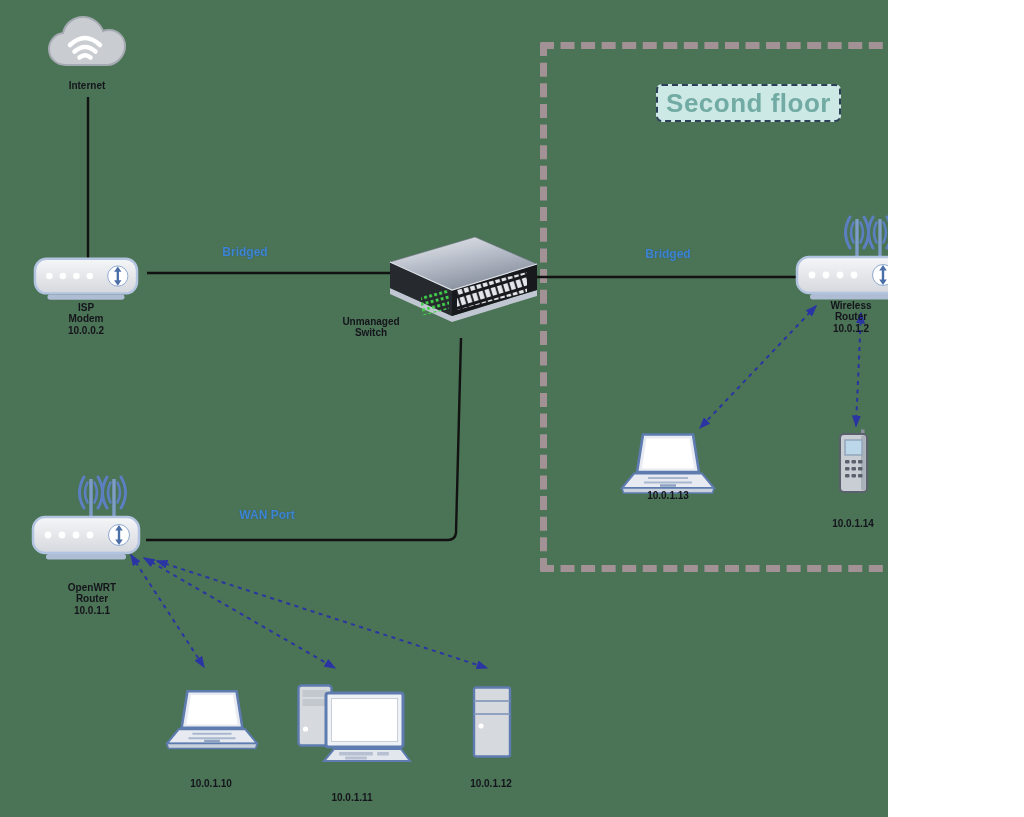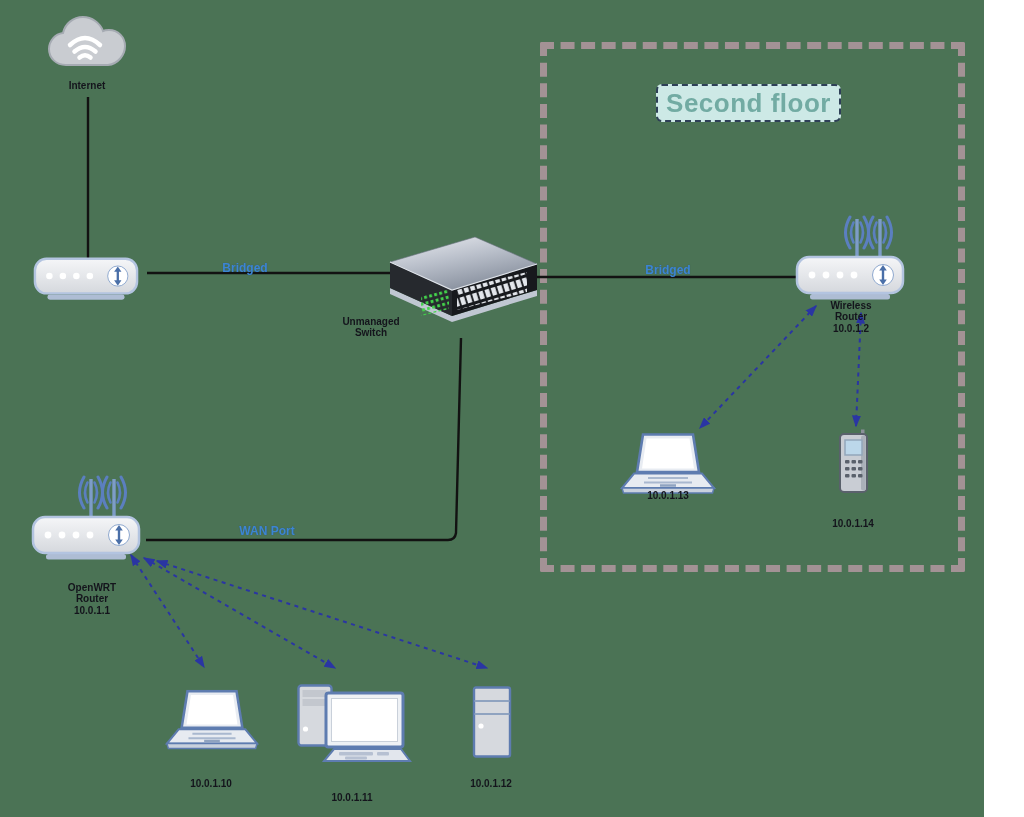--- a/index.html
+++ b/index.html
@@ -1,30 +1,29 @@
 <!DOCTYPE html>
 <html><head>
 <meta charset="utf-8">
 <style>
   html,body{margin:0;padding:0;}
   #canvas{
-    position:relative; width:984px; height:817px;
+    position:relative; width:888px; height:817px;
     background:#4b7355; overflow:hidden;
     font-family:"Liberation Sans", sans-serif;
   }
   .abs{position:absolute;}
   .node-label{
     position:absolute; text-align:center; white-space:pre-line;
     font-size:10px; font-weight:bold; color:#14141c; line-height:1.14;
   }
   .edge-label{
     position:absolute; text-align:center;
     font-size:12px; font-weight:bold; color:#3c86d2;
     text-shadow:0 0 1px rgba(27,42,107,.45);
-    margin-top:16px;
   }
   #zone-second-floor{
     position:absolute; left:540px; top:42px; width:425px; height:530px;
     border:7px dashed #a39295; box-sizing:border-box; border-radius:2px;
   }
   #zone-title{
     position:absolute; left:656px; top:84px; width:185px; height:38px;
     background:#cde9e6; border:2px dashed #2e4057; border-radius:6px;
     box-sizing:border-box; display:flex; align-items:center; justify-content:center;
     font-size:26px; font-weight:bold; color:#72aba3; letter-spacing:.5px;
@@ -188,20 +187,23 @@
       <rect x="8" y="38" width="4.5" height="3.5" rx="1"></rect>
         <rect x="14.5" y="38" width="4.5" height="3.5" rx="1"></rect>
         <rect x="21" y="38" width="4.5" height="3.5" rx="1"></rect>
       <rect x="8" y="45" width="4.5" height="3.5" rx="1"></rect>
         <rect x="14.5" y="45" width="4.5" height="3.5" rx="1"></rect>
         <rect x="21" y="45" width="4.5" height="3.5" rx="1"></rect>
     </g>
   </svg>
 
   <div class="node-label" style="left:42px;top:80px;width:90px;">Internet</div>
+  <div class="node-label" style="left:36px;top:302px;width:100px;">ISP
+Modem
+10.0.0.2</div>
   <div class="node-label" style="left:321px;top:316px;width:100px;">Unmanaged
 Switch</div>
   <div class="node-label" style="left:801px;top:300px;width:100px;text-align:center;">Wireless
 Router
 10.0.1.2</div>
   <div class="node-label" style="left:42px;top:582px;width:100px;">OpenWRT
 Router
 10.0.1.1</div>
   <div class="node-label" style="left:161px;top:778px;width:100px;">10.0.1.10</div>
   <div class="node-label" style="left:302px;top:756px;width:100px;margin-top:36px;">10.0.1.11</div>

